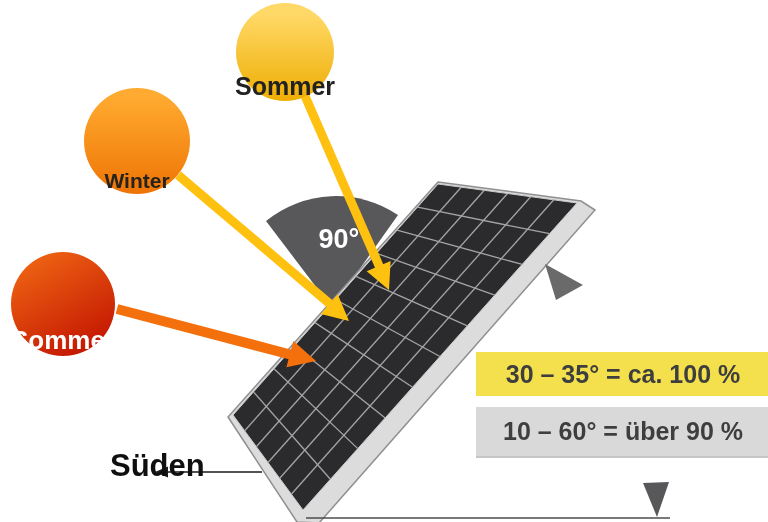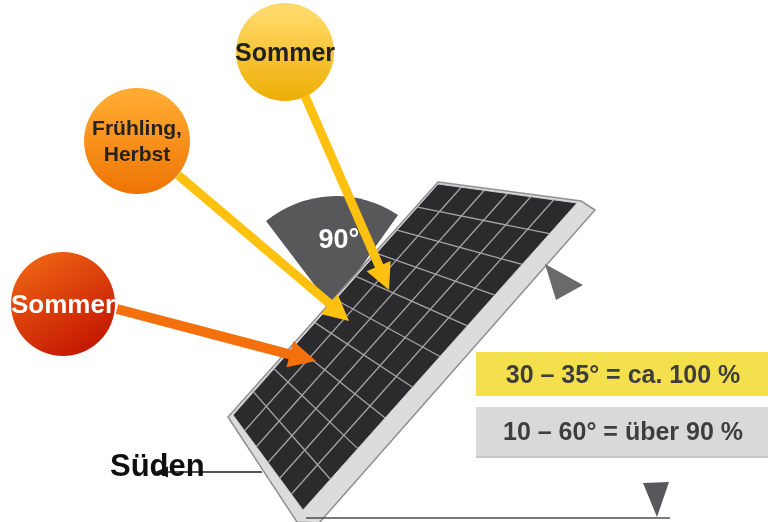--- a/index.html
+++ b/index.html
@@ -8,21 +8,21 @@
     position:relative;
     width:768px; height:522px;
     background:#ffffff;
     overflow:hidden;
   }
   .stage svg{position:absolute; left:0; top:0;}
   .sun{
     position:absolute;
     border-radius:50%;
     display:flex; flex-direction:column;
-    align-items:center; justify-content:center;
+    align-items:center; justify-content:flex-end;
     font-weight:bold; text-align:center;
     white-space:nowrap;
   }
   .sun-sommer{
     left:236px; top:3px; width:98px; height:98px;
     background:linear-gradient(180deg,#FFD968 10%,#EEAD03 100%);
     color:#212121; font-size:25px;
   }
   .sun-spring{
     left:84px; top:88px; width:106px; height:106px;
@@ -98,22 +98,21 @@
 
     <polygon points="545,264 583,285 556,300" fill="#6A6A6A"></polygon>
     <polygon points="643,483 669,482 657,517" fill="#58585A"></polygon>
   </svg>
 
   <div class="sun sun-sommer">
     <span>Sommer</span>
   </div>
 
   <div class="sun sun-spring">
-    <span>Frühling,</span>
-    <span>Herbst</span>
+    <span>Winter</span>
   </div>
 
   <div class="sun sun-winter">
     <span>Sommer</span>
   </div>
 
   <div class="angle-label">90°</div>
 
   <div class="sueden-label">Süden</div>
 

